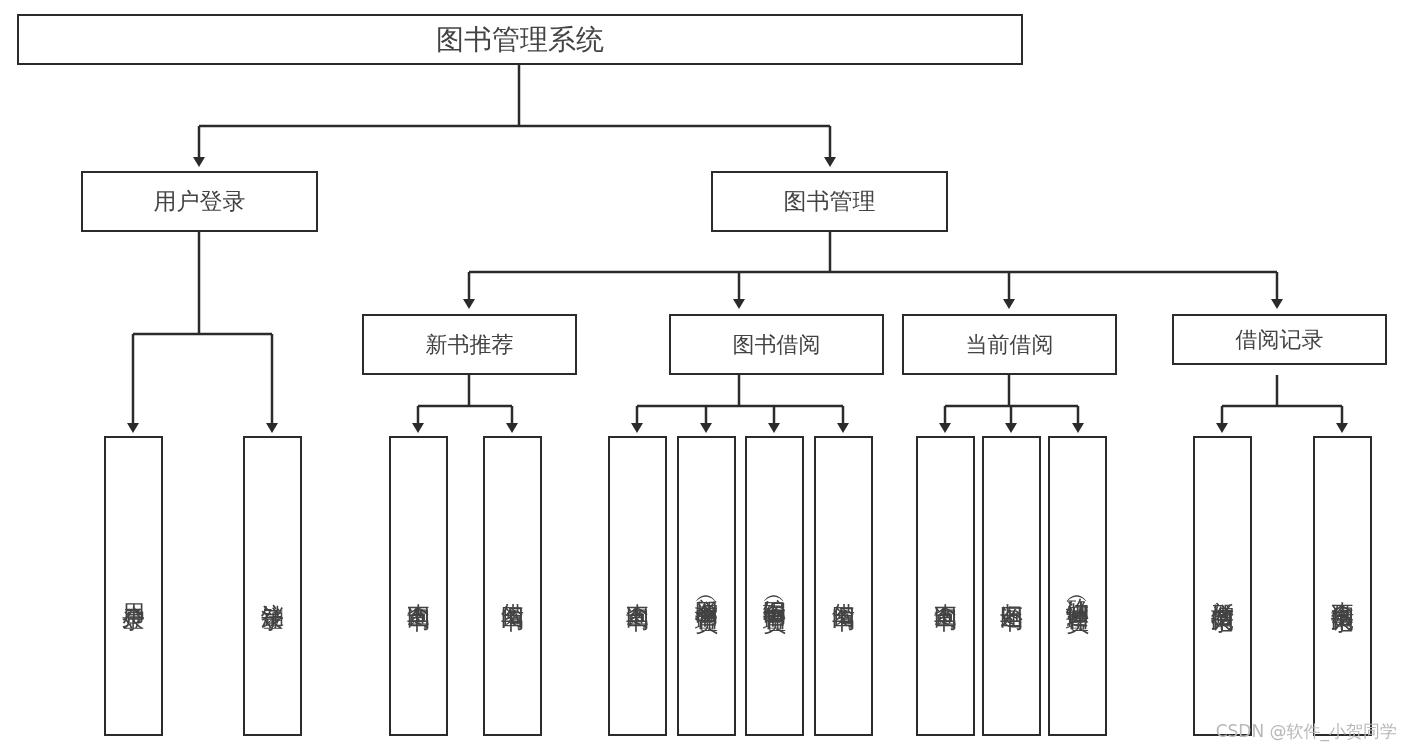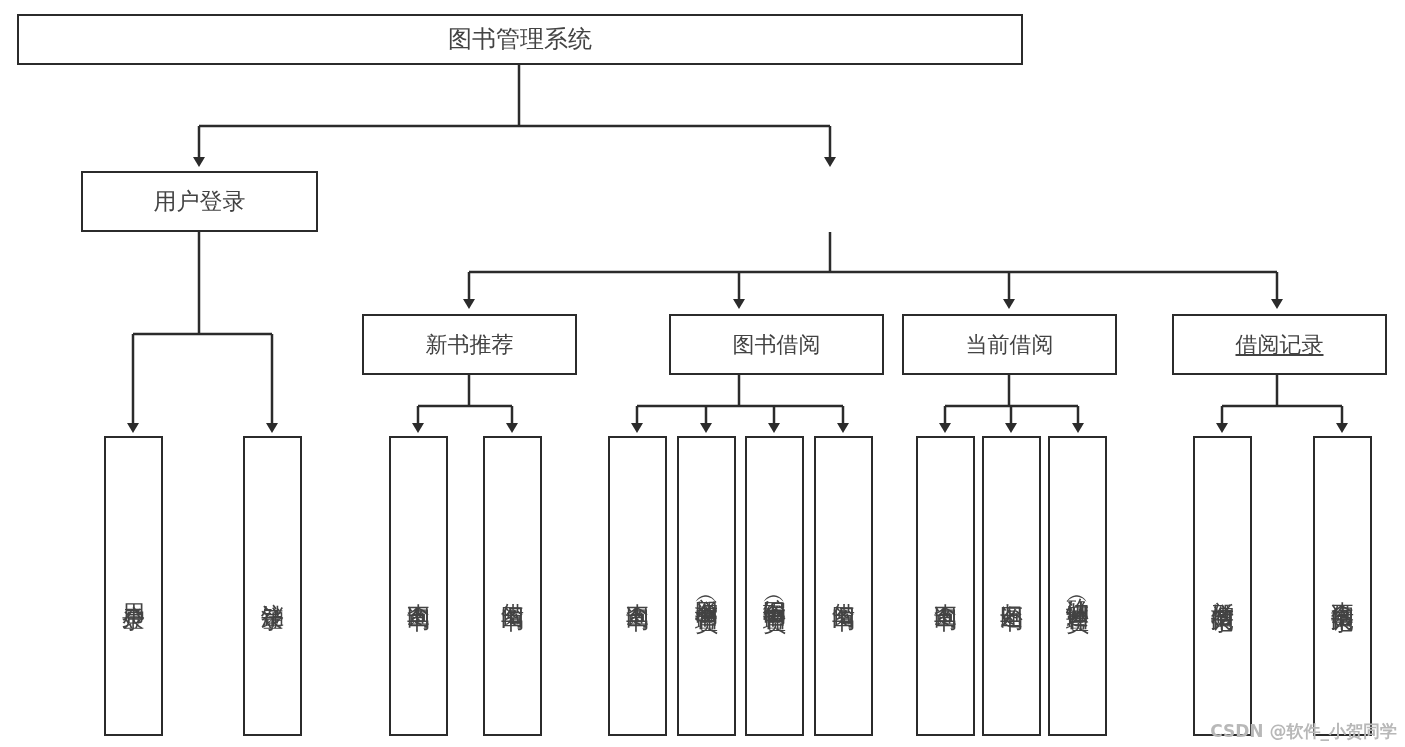--- a/index.html
+++ b/index.html
@@ -34,21 +34,21 @@
     align-items: center;
     justify-content: center;
     color: #434343;
     line-height: 1.18;
     text-align: center;
   }
   .node .lbl {
     display: block;
     color: #434343;
   }
-  .node.root   { font-size: 24px; }
+  .node.root   { font-size: 28px; }
   .node.lvl2   { font-size: 23px; }
   .node.lvl3   { font-size: 22px; }
   .node.leaf {
     font-size: 23px;
     writing-mode: vertical-rl;
     text-orientation: upright;
     letter-spacing: 2px;
     padding-top: 6px;
   }
   .node.leaf .lbl {
@@ -57,21 +57,20 @@
     letter-spacing: 2px;
   }
   #watermark {
     position: absolute;
     right: 8px;
     bottom: 4px;
     font-size: 17px;
     color: #b8b8b8;
     white-space: nowrap;
     font-family: "DejaVu Sans", "Liberation Sans", sans-serif;
-    font-weight: bold;
   }
 </style>
 </head>
 <body>
 
 <div id="canvas">
 
   <svg id="wires" viewBox="0 0 1405 747">
     <defs>
       <marker id="arrow" markerWidth="10" markerHeight="12" refX="1" refY="6" orient="auto" markerUnits="userSpaceOnUse">
@@ -122,31 +121,34 @@
     </g>
   </svg>
 
   <div class="node root" style="left:17px; top:14px; width:1006px; height:51px;">
     <span class="lbl">图书管理系统</span>
   </div>
 
   <div class="node lvl2" style="left:81px; top:171px; width:237px; height:61px;">
     <span class="lbl">用户登录</span>
   </div>
+  <div class="node lvl2" style="left:711px; top:171px; width:237px; height:61px;">
+    <span class="lbl">图书管理</span>
+  </div>
 
   <div class="node lvl3" style="left:362px; top:314px; width:215px; height:61px;">
     <span class="lbl">新书推荐</span>
   </div>
   <div class="node lvl3" style="left:632px; top:314px; width:215px; height:61px;margin-left:37px;">
     <span class="lbl">图书借阅</span>
   </div>
   <div class="node lvl3" style="left:902px; top:314px; width:215px; height:61px;text-align:center;">
     <span class="lbl">当前借阅</span>
   </div>
-  <div class="node lvl3" style="left:1172px; top:314px; width:215px; height:61px;text-decoration:underline;">
+  <div class="node lvl3" style="left:1172px; top:314px; width:215px; height:51px;">
     <span class="lbl">借阅记录</span>
   </div>
 
   <div class="node leaf" style="left:104px; top:436px; width:59px; height:300px;">
     <span class="lbl">用户登录</span>
   </div>
   <div class="node leaf" style="left:243px; top:436px; width:59px; height:300px;">
     <span class="lbl">注销登录</span>
   </div>
 

